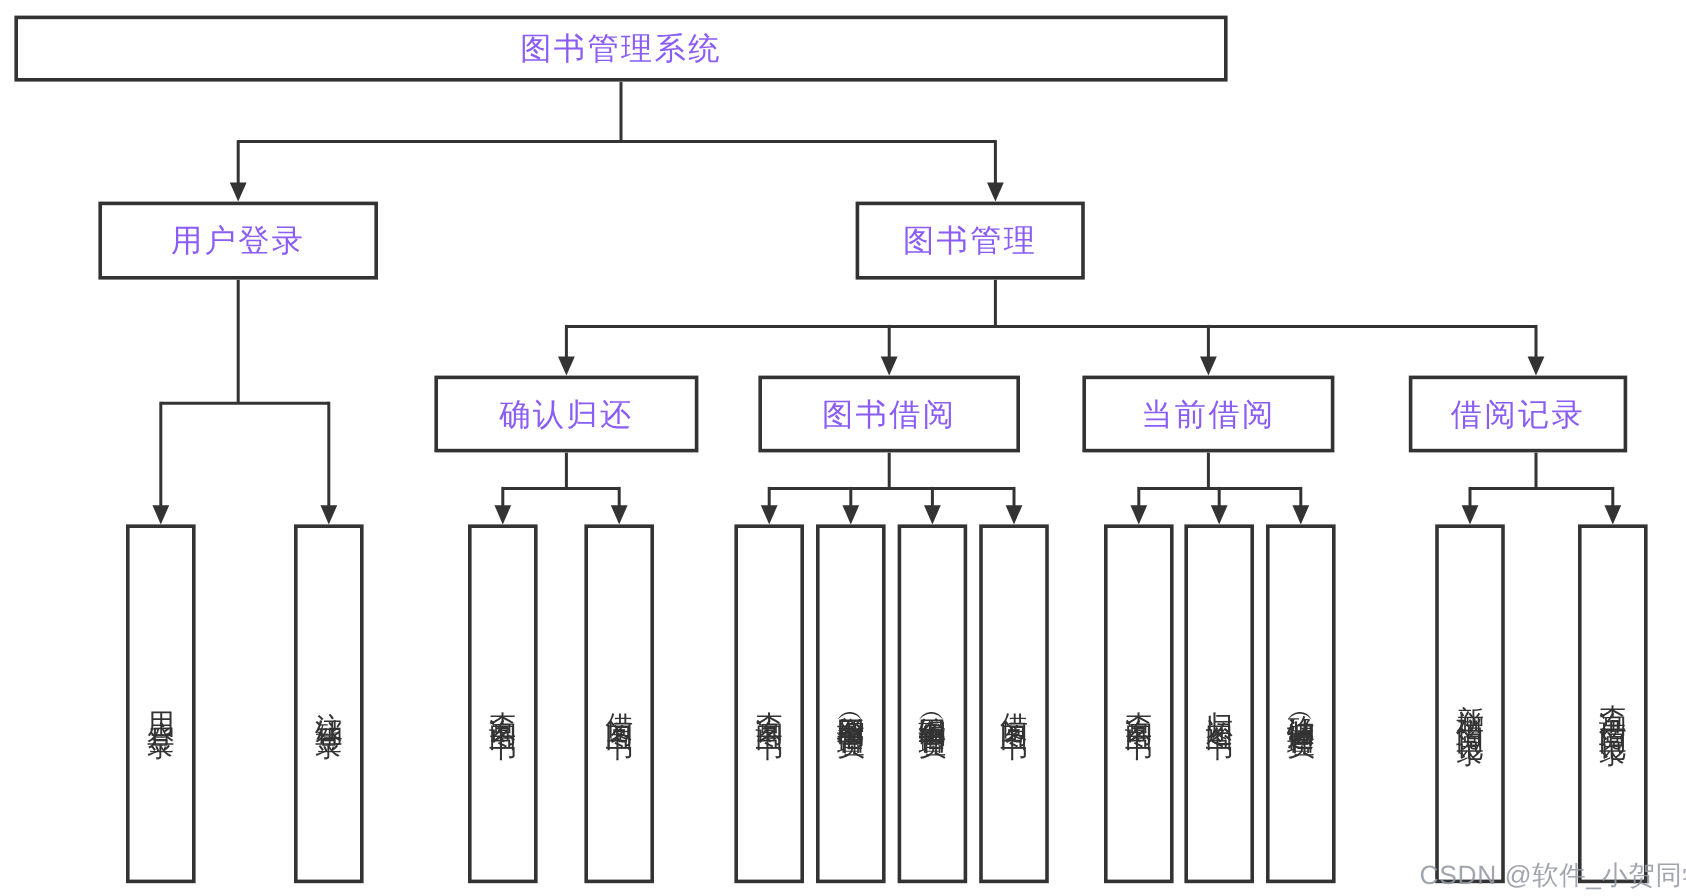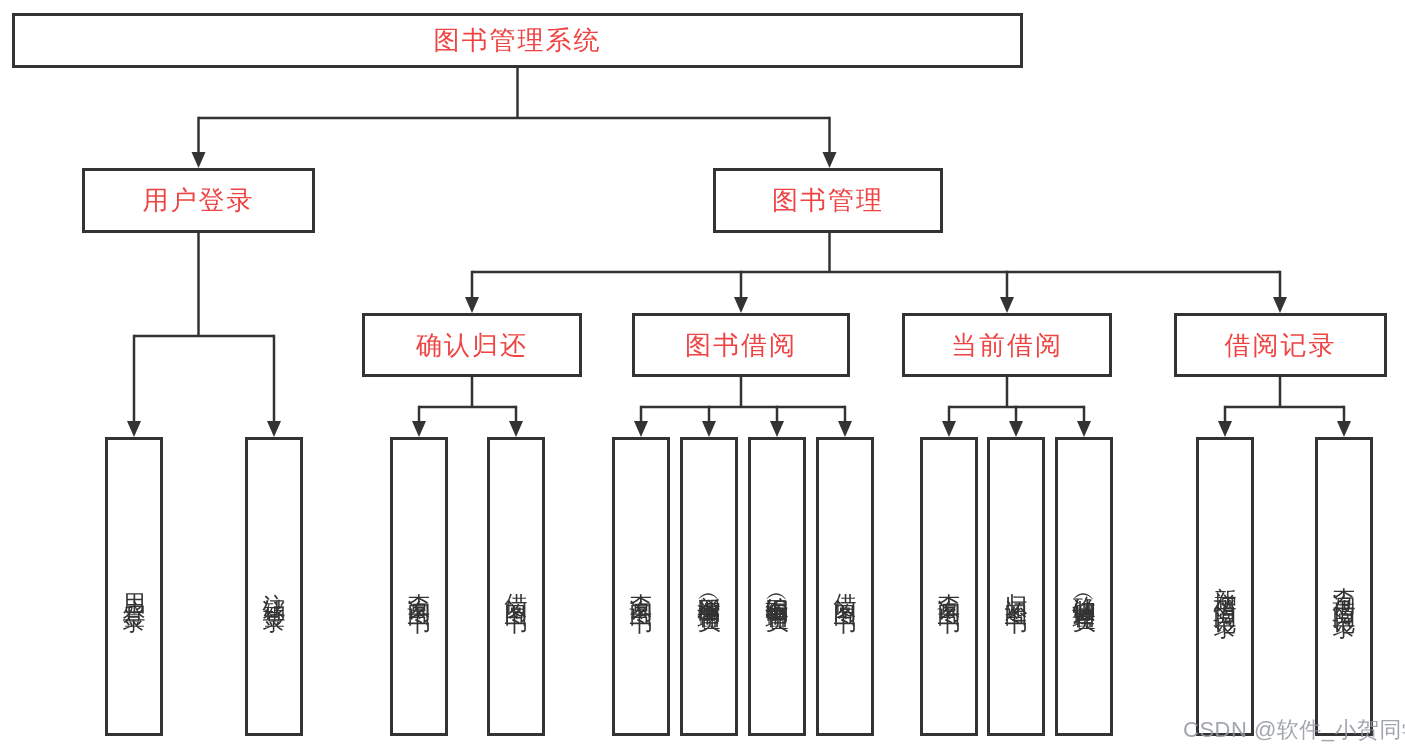--- a/index.html
+++ b/index.html
@@ -24,21 +24,21 @@
     background: #ffffff;
     display: flex;
     align-items: center;
     justify-content: center;
     z-index: 2;
     color: #333333;
   }
   .h-label {
     font-size: 26px;
     letter-spacing: 2px;
-    color: #ef4444;
+    color: #8b5cf6;
     white-space: nowrap;
   }
   .v-text {
     writing-mode: vertical-rl;
     text-orientation: mixed;
     font-size: 23px;
     line-height: 1;
     letter-spacing: 6px;
     color: #333333;
     white-space: nowrap;
@@ -136,34 +136,34 @@
     </g>
   </svg>
 
   <div class="box" style="left:12px; top:13px; width:1011px; height:55px;">
     <span class="h-label">图书管理系统</span>
   </div>
 
   <div class="box" style="left:82px; top:168px; width:233px; height:65px;">
     <span class="h-label">用户登录</span>
   </div>
-  <div class="box" style="left:713px; top:168px; width:230px; height:65px;">
+  <div class="box" style="left:713px; top:168px; width:191px; height:65px;">
     <span class="h-label">图书管理</span>
   </div>
 
   <div class="box" style="left:362px; top:313px; width:220px; height:64px;">
     <span class="h-label">确认归还</span>
   </div>
   <div class="box" style="left:902px; top:313px; width:210px; height:64px;">
     <span class="h-label">当前借阅</span>
   </div>
   <div class="box" style="left:632px; top:313px; width:218px; height:64px;">
     <span class="h-label">图书借阅</span>
   </div>
-  <div class="box" style="left:1174px; top:313px; width:213px; height:64px;">
+  <div class="box" style="left:1174px; top:313px; width:182px; height:64px;">
     <span class="h-label">借阅记录</span>
   </div>
 
   <div class="box" style="left:105px; top:437px; width:58px; height:299px;">
     <span class="v-text">用户登录</span>
   </div>
   <div class="box" style="left:245px; top:437px; width:58px; height:299px;">
     <span class="v-text">注销登录</span>
   </div>
 

